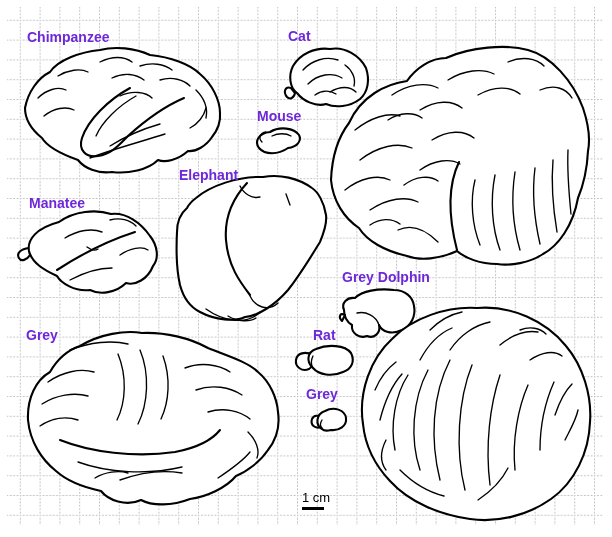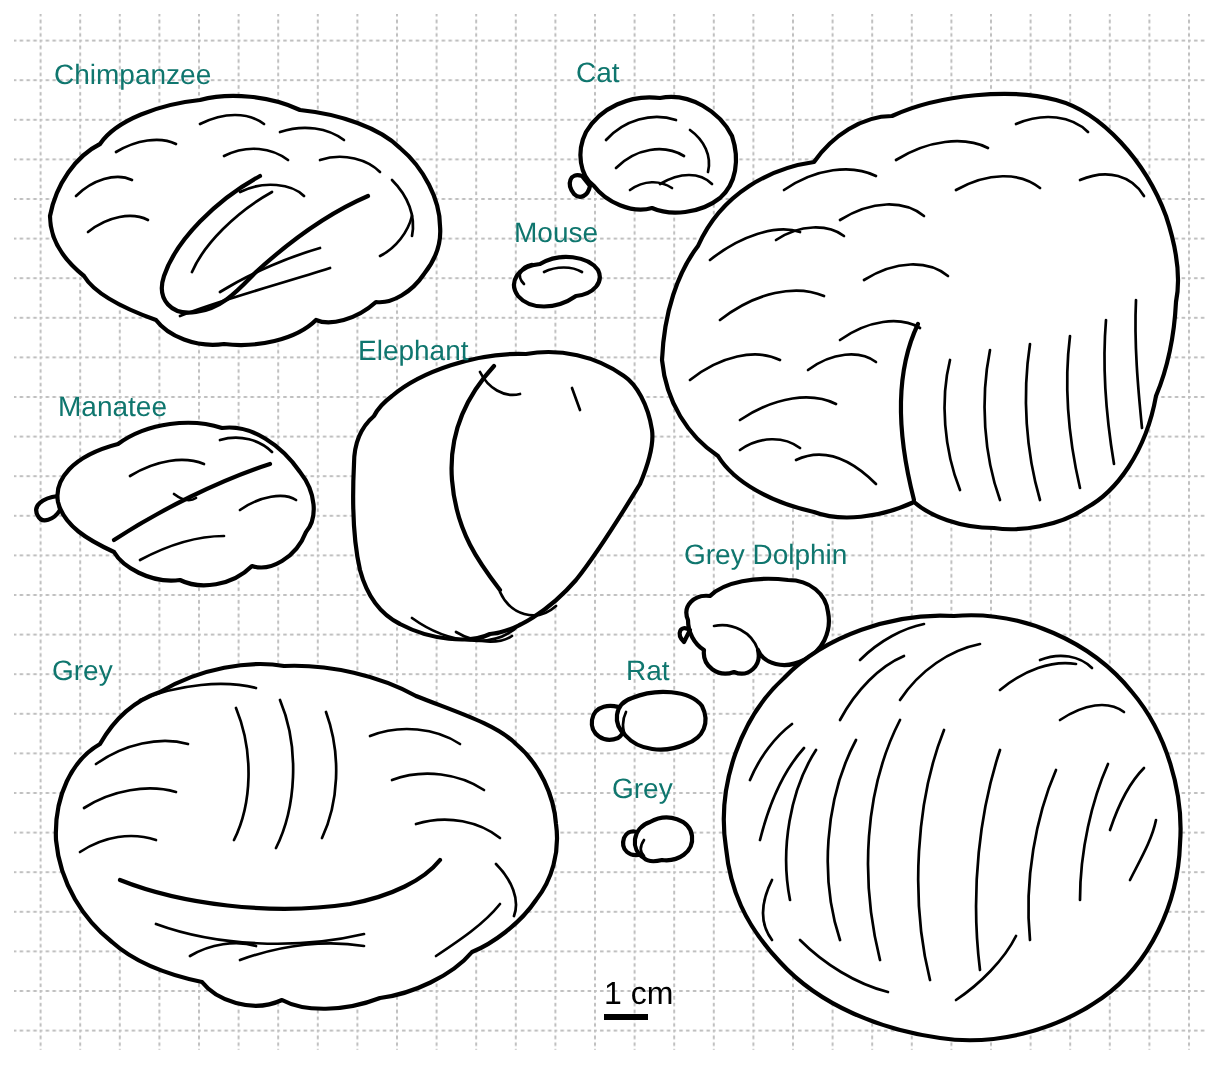--- a/index.html
+++ b/index.html
@@ -8,27 +8,28 @@
     width:612px;height:537px;
     background:#ffffff;
     overflow:hidden;
     font-family:"Liberation Sans", sans-serif;
   }
   .canvas svg{position:absolute;left:0;top:0;}
   .lbl{
     position:absolute;
     font-size:14px;
     line-height:14px;
-    color:#0f766e;
+    color:#6d28d9;
     white-space:nowrap;
+    font-weight:bold;
   }
   .scalebar-text{
     position:absolute;
     left:302px;top:491px;
-    font-size:16px;line-height:13px;color:#000;
+    font-size:13px;line-height:13px;color:#000;
   }
   .scalebar-line{
     position:absolute;
     left:302px;top:507px;
     width:22px;height:3px;
     background:#000;
   }
   path{stroke-linecap:round;stroke-linejoin:round;}
   .outline{fill:#ffffff;stroke:#000;stroke-width:2.1;}
   .thin{fill:none;stroke:#000;stroke-width:1.35;}

